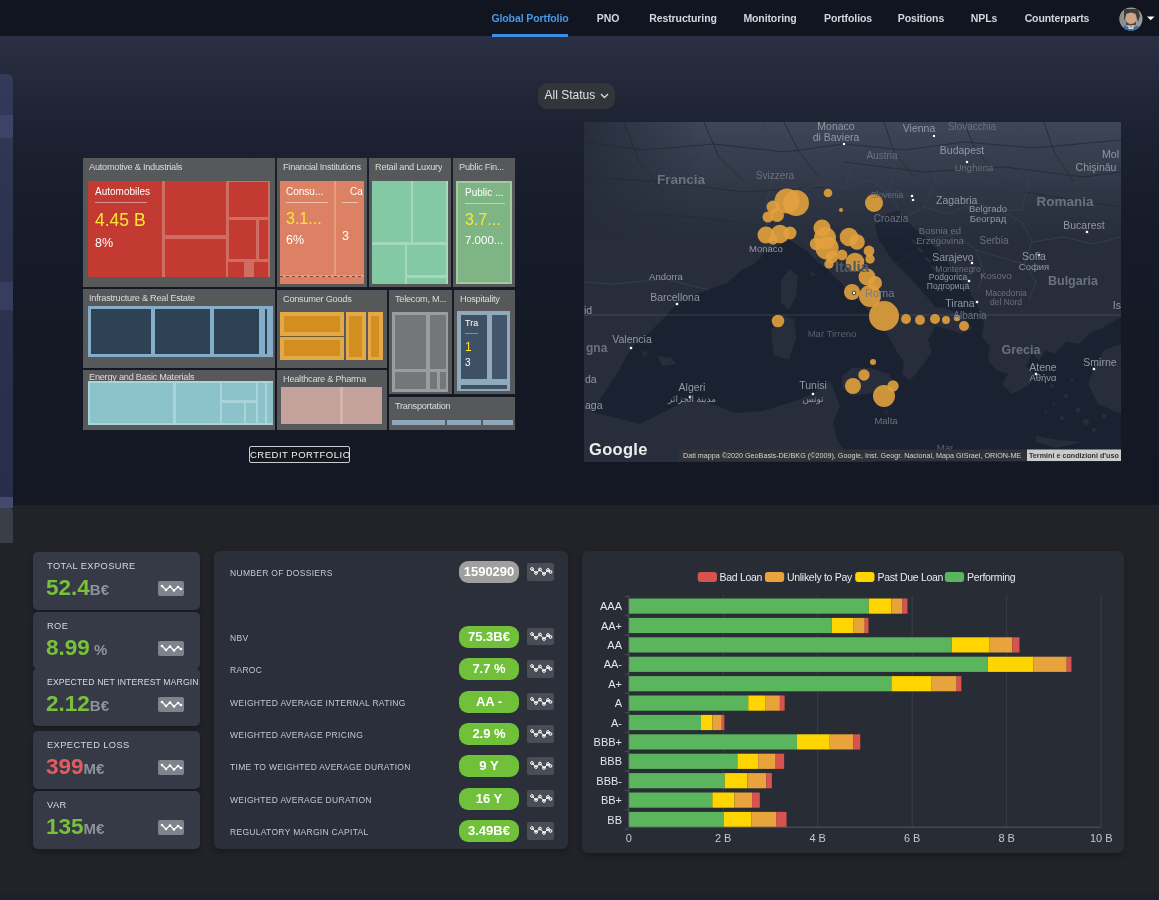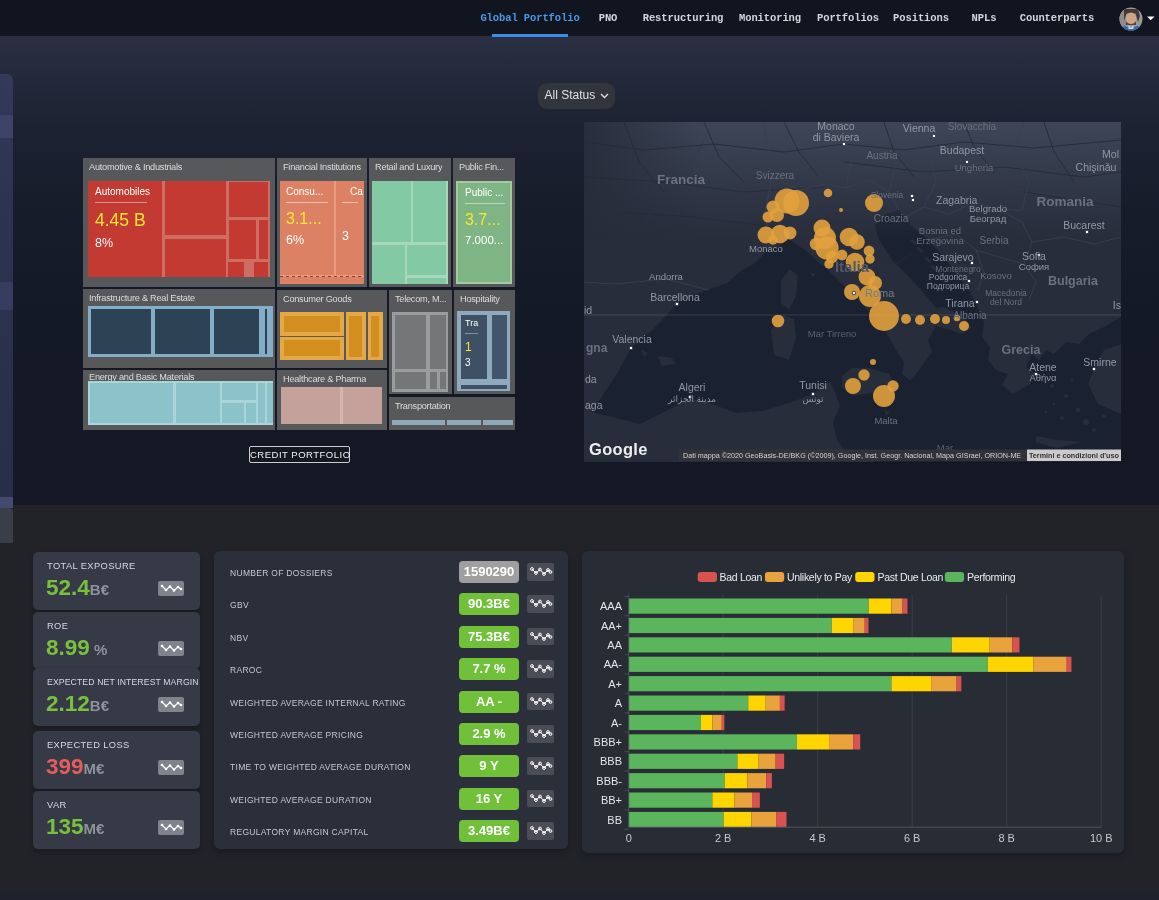--- a/index.html
+++ b/index.html
@@ -1,21 +1,21 @@
 <!DOCTYPE html>
 <html><head>
 <meta charset="utf-8">
 <style>
   * { margin:0; padding:0; box-sizing:border-box; }
   html,body { width:1159px; height:900px; overflow:hidden; background:#212329; font-family:"Liberation Sans", sans-serif; }
   .abs { position:absolute; }
   #stage { position:relative; width:1159px; height:900px; }
   
   #nav { left:0; top:0; width:1159px; height:36px; background:#11151f; z-index:5; }
-  .navitem { position:absolute; top:12px; font-size:10.5px; font-weight:bold; letter-spacing:-0.1px; color:#d2d6dd; white-space:nowrap; transform:translateX(-50%);font-family:Liberation Mono, monospace; }
+  .navitem { position:absolute; top:12px; font-size:10.5px; font-weight:bold; letter-spacing:-0.1px; color:#d2d6dd; white-space:nowrap; transform:translateX(-50%); }
   .navactive { color:#4a98e8; }
   #navline { position:absolute; left:492px; top:34px; width:76px; height:2.5px; background:#3d8de4; }
   
   #band { left:0; top:36px; width:1159px; height:469px;
     background:linear-gradient(180deg,#2b2f43 0%,#252a3c 7%,#1d2232 20%,#171c2b 38%,#141926 62%,#141824 100%); }
   
   .sliv { position:absolute; }
   
   #allstatus { left:538px; top:83px; width:77px; height:26px; background:#323539; border-radius:9px;
      color:#dfe0e2; font-size:12px; text-align:center; line-height:25px; }
@@ -33,21 +33,21 @@
   .kcard { position:absolute; left:33px; width:167px; height:57.5px; background:#353a46; border-radius:5px; box-shadow:0 3px 5px rgba(0,0,0,0.25); }
   .klabel { position:absolute; left:14px; top:9px; font-size:9.3px; color:#d3d9e6; letter-spacing:0.4px; white-space:nowrap; overflow:hidden; max-width:153px; }
   .kval { position:absolute; left:13px; top:23px; font-size:22.5px; font-weight:bold; color:#79c13c; white-space:nowrap; }
   .kval .unit { font-size:15px; font-weight:bold; color:#8d929b; }
   .kred { color:#e35d5e; }
   .sparkbtn { position:absolute; width:26px; height:15px; border-radius:2px; }
   .sb-light { background:#7e838c; }
   #midpanel { left:214px; top:551px; width:354px; height:298px; background:#2b2f39; border-radius:6px; box-shadow:0 3px 6px rgba(0,0,0,0.25); }
   .mrow { position:absolute; left:0; width:294px; height:17px; }
   .mlabel { position:absolute; left:16px; top:4.5px; font-size:8.5px; color:#c3c8d4; letter-spacing:0.3px; white-space:nowrap; }
-  .pill { position:absolute; left:245px; top:-2.5px; width:60px; height:22px; border-radius:4px; background:#70c03a;
+  .pill { position:absolute; left:245px; top:-2.5px; width:60px; height:22px; border-radius:9px; background:#70c03a;
      color:#fff; font-size:13px; font-weight:bold; text-align:center; line-height:22px; }
   .pillgray { background:#9f9f9f; }
   .mspark { position:absolute; left:312.5px; top:-0.5px; width:27px; height:17.5px; background:#4a4d55; border-radius:2px; }
   #rightpanel { left:582px; top:551px; width:542px; height:302px; background:#282c34; border-radius:6px; box-shadow:0 3px 6px rgba(0,0,0,0.25); }
 </style>
 </head>
 <body>
 <div id="stage">
   <div id="band" class="abs"></div>
   <div id="bottom" class="abs"></div>
@@ -483,33 +483,20 @@
         <span class="mspark"><svg width="27" height="17.5" viewBox="0 0 27 17.5">
             <polyline points="5,6 9,10 13,6.5 17,11 21,7 23.5,9" fill="none" stroke="#fff" stroke-width="1"></polyline>
             <circle cx="5" cy="6" r="1.4" fill="none" stroke="#fff" stroke-width="1"></circle>
             <circle cx="9" cy="10" r="1.4" fill="none" stroke="#fff" stroke-width="1"></circle>
             <circle cx="13" cy="6.5" r="1.4" fill="none" stroke="#fff" stroke-width="1"></circle>
             <circle cx="17" cy="11" r="1.4" fill="none" stroke="#fff" stroke-width="1"></circle>
             <circle cx="21" cy="7" r="1.4" fill="none" stroke="#fff" stroke-width="1"></circle>
             <circle cx="23.5" cy="9" r="1.4" fill="none" stroke="#fff" stroke-width="1"></circle>
           </svg></span>
       </div>
-<div class="mrow" style="top:44.9px;">
-        <span class="mlabel">GBV</span>
-        <span class="pill">90.3B€</span>
-        <span class="mspark"><svg width="27" height="17.5" viewBox="0 0 27 17.5">
-            <polyline points="5,6 9,10 13,6.5 17,11 21,7 23.5,9" fill="none" stroke="#fff" stroke-width="1"></polyline>
-            <circle cx="5" cy="6" r="1.4" fill="none" stroke="#fff" stroke-width="1"></circle>
-            <circle cx="9" cy="10" r="1.4" fill="none" stroke="#fff" stroke-width="1"></circle>
-            <circle cx="13" cy="6.5" r="1.4" fill="none" stroke="#fff" stroke-width="1"></circle>
-            <circle cx="17" cy="11" r="1.4" fill="none" stroke="#fff" stroke-width="1"></circle>
-            <circle cx="21" cy="7" r="1.4" fill="none" stroke="#fff" stroke-width="1"></circle>
-            <circle cx="23.5" cy="9" r="1.4" fill="none" stroke="#fff" stroke-width="1"></circle>
-          </svg></span>
-      </div>
 <div class="mrow" style="top:77.3px;padding-left:21px;">
         <span class="mlabel">NBV</span>
         <span class="pill">75.3B€</span>
         <span class="mspark"><svg width="27" height="17.5" viewBox="0 0 27 17.5">
             <polyline points="5,6 9,10 13,6.5 17,11 21,7 23.5,9" fill="none" stroke="#fff" stroke-width="1"></polyline>
             <circle cx="5" cy="6" r="1.4" fill="none" stroke="#fff" stroke-width="1"></circle>
             <circle cx="9" cy="10" r="1.4" fill="none" stroke="#fff" stroke-width="1"></circle>
             <circle cx="13" cy="6.5" r="1.4" fill="none" stroke="#fff" stroke-width="1"></circle>
             <circle cx="17" cy="11" r="1.4" fill="none" stroke="#fff" stroke-width="1"></circle>
             <circle cx="21" cy="7" r="1.4" fill="none" stroke="#fff" stroke-width="1"></circle>

